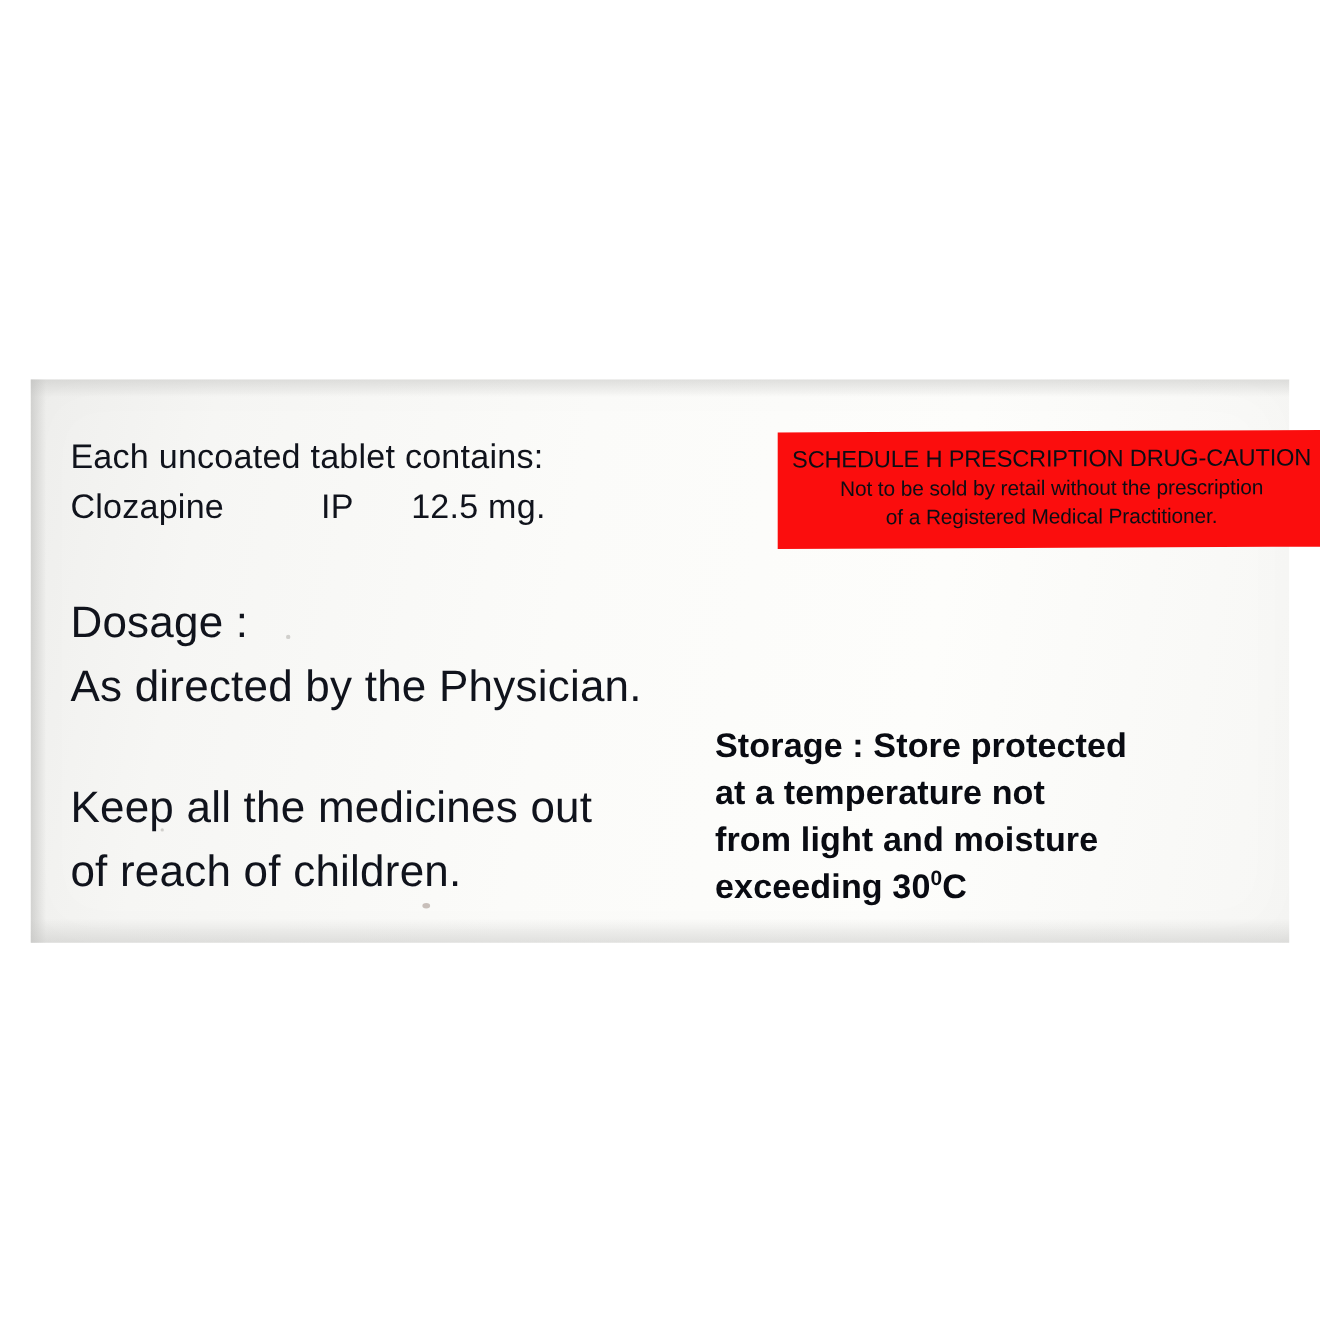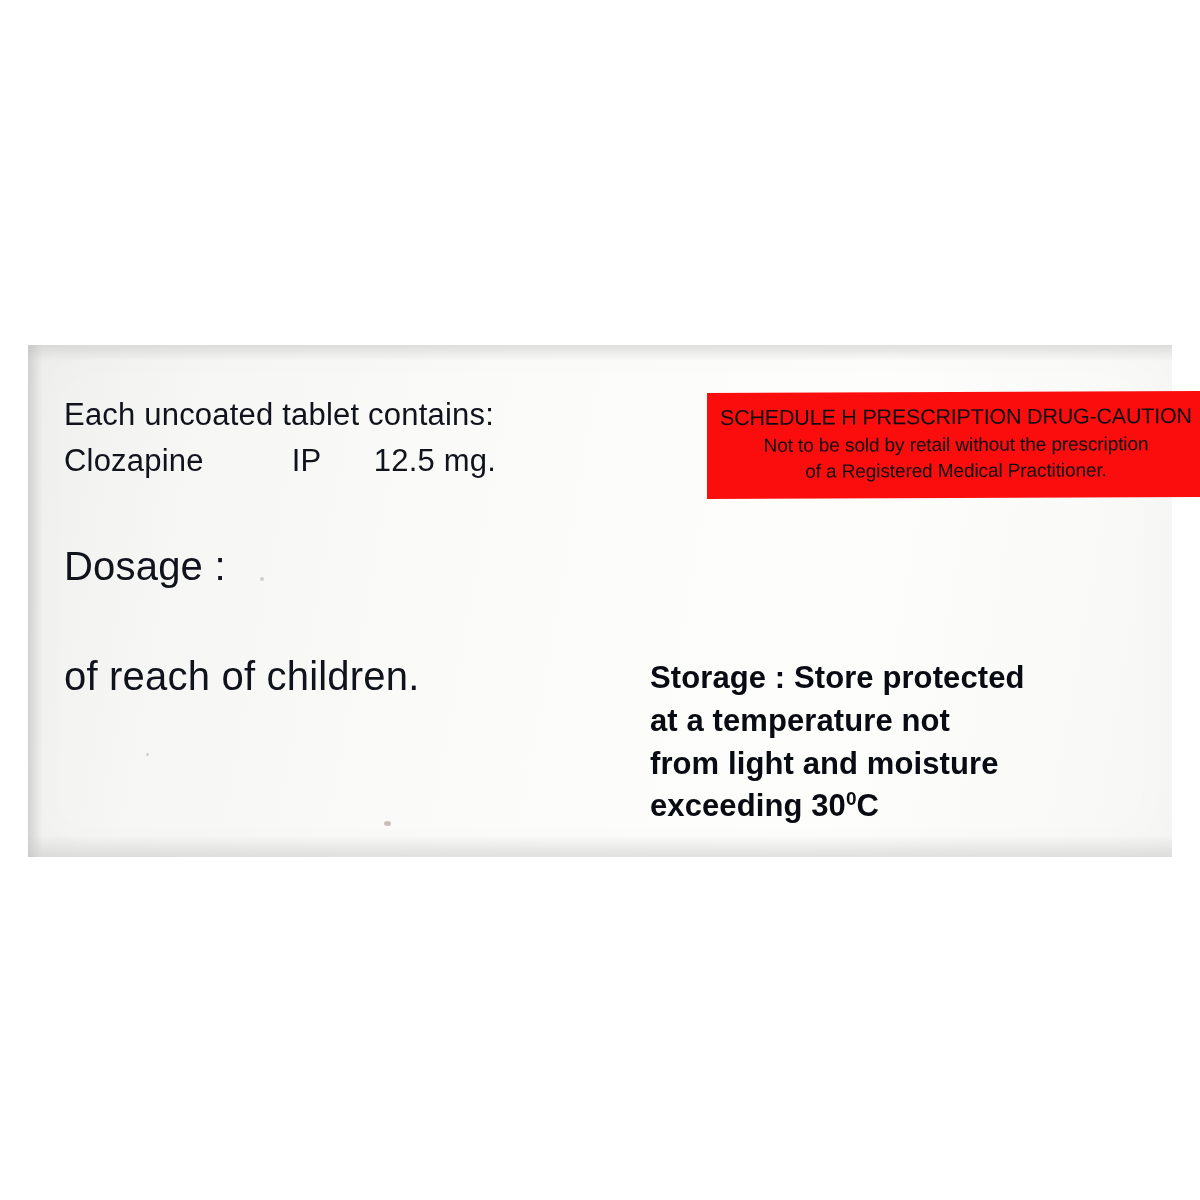--- a/index.html
+++ b/index.html
@@ -163,25 +163,27 @@
     <div class="col-left">
       <div class="ingredients">
         <span class="ing-row">Each uncoated tablet contains:</span>
         <span class="ing-row">Clozapine          IP      12.5 mg.</span>
       </div>
 
       <div class="block-gap-1"></div>
 
       <div>
         <div class="dosage-label">Dosage :</div>
+        <div class="dosage-text">As directed by the Physician.</div>
       </div>
 
       <div class="block-gap-2"></div>
 
       <div class="keep-block">
+        <div class="keep-line">Keep all the medicines out</div>
         <div class="keep-line">of reach of children.</div>
       </div>
     </div>
 
     <div class="col-right">
       <div class="schedule-box">
         <div class="sched-l1">SCHEDULE H PRESCRIPTION DRUG-CAUTION</div>
         <div class="sched-l2">Not to be sold by retail without the prescription</div>
         <div class="sched-l3">of a Registered Medical Practitioner.</div>
       </div>

